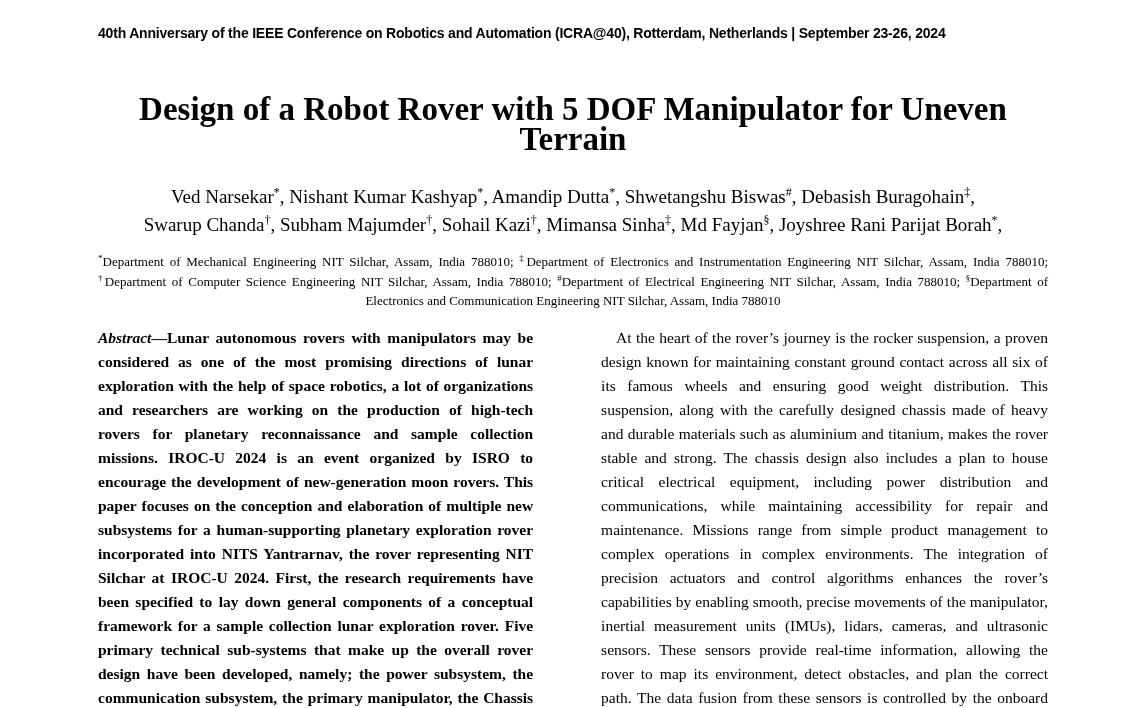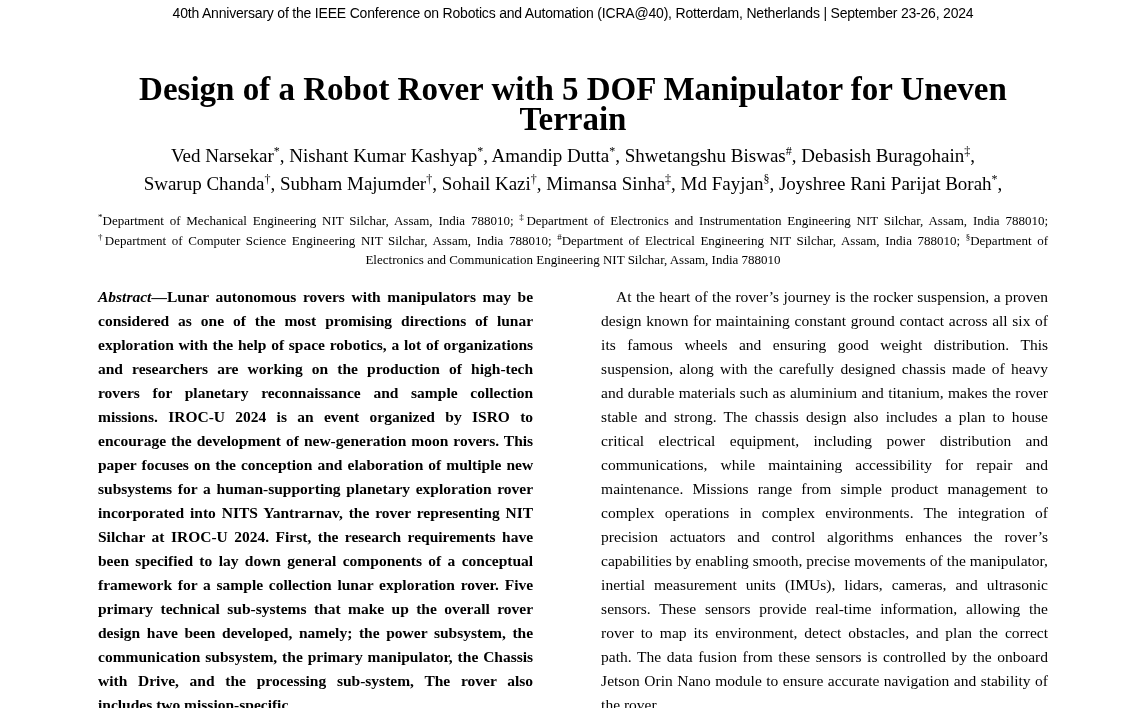--- a/index.html
+++ b/index.html
@@ -12,36 +12,36 @@
     width: 1138px;
     height: 708px;
     overflow: hidden;
     font-family: "Liberation Serif", serif;
   }
   .page {
     padding: 5px 90px 0 98px;
   }
   .conf-header {
     font-family: "Liberation Sans", sans-serif;
-    font-weight: normal;
+    font-weight: bold;
     font-size: 14px;
     line-height: 16px;
-    text-align: center;
     white-space: nowrap;
     letter-spacing: -0.2px;
+    margin-top: 20px;
   }
   .paper-title {
     margin: 53px 0 0 0;
     font-size: 33px;
     font-weight: bold;
     text-align: center;
     line-height: 30px;
   }
   .authors {
-    margin-top: 8px;
+    margin-top: 29px;
     font-size: 19px;
     line-height: 27.5px;
     text-align: center;
   }
   .authors sup {
     font-size: 12px;
     line-height: 0;
   }
   .affiliations {
     margin: 14px 0 4px 0;

